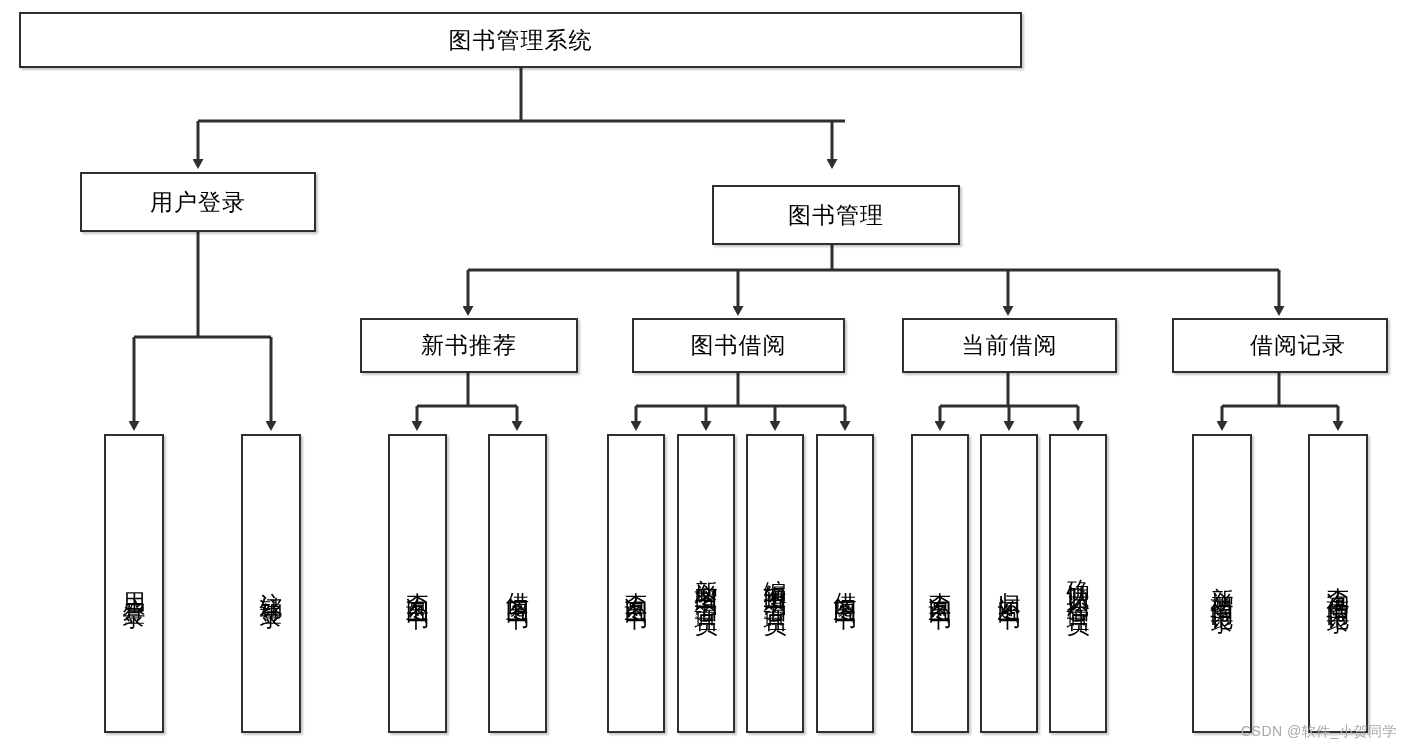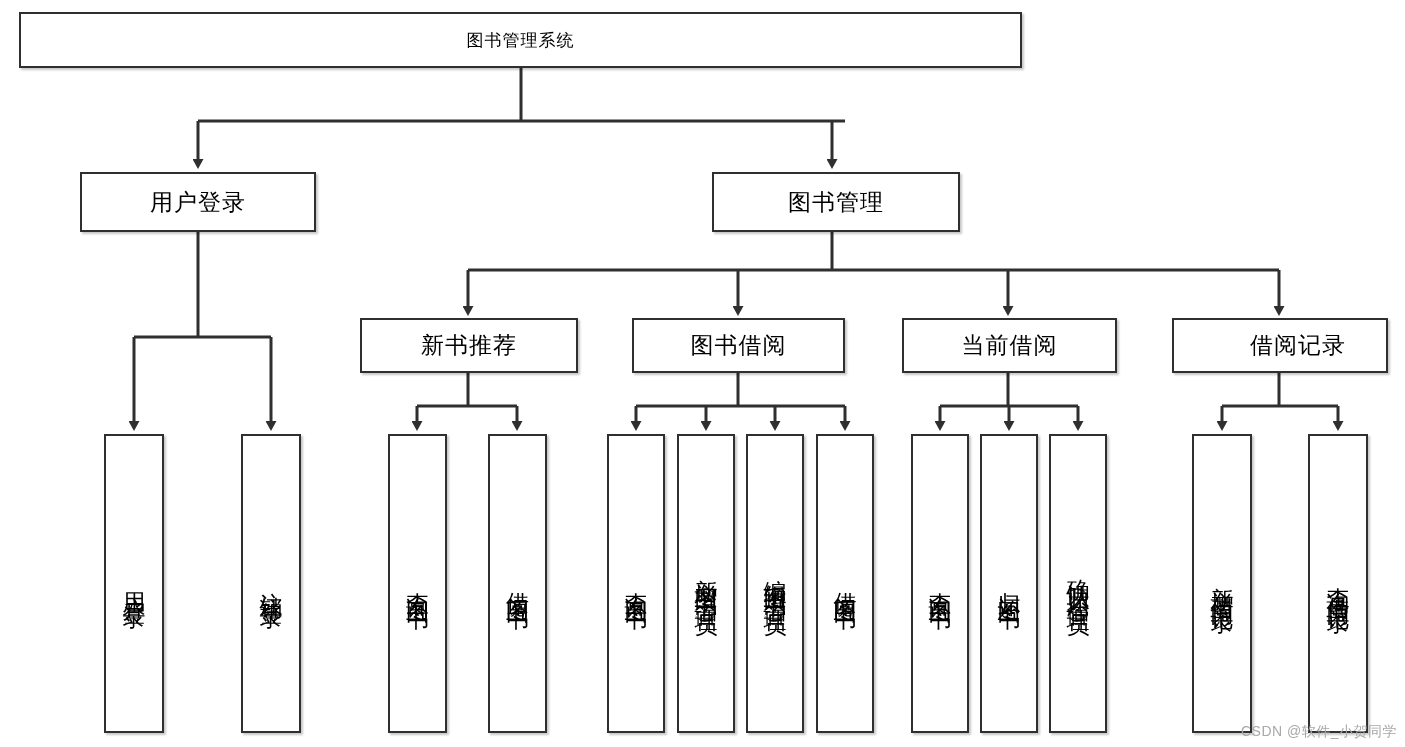--- a/index.html
+++ b/index.html
@@ -45,21 +45,21 @@
   }
   .node.vert .vtext {
     writing-mode: vertical-rl;
     text-orientation: upright;
     letter-spacing: 5px;
     line-height: 1;
     white-space: nowrap;
     display: block;
   }
   .node.root {
-    font-size: 17px;
+    font-size: 23px;
   }
   .label {
     white-space: nowrap;
     display: block;
   }
   #watermark {
     position: absolute;
     right: 8px;
     bottom: 6px;
     font-size: 14px;
@@ -124,21 +124,21 @@
     </g>
   </svg>
 
   <div class="node horiz root" style="left:19px; top:12px; width:1003px; height:56px;">
     <span class="label">图书管理系统</span>
   </div>
 
   <div class="node horiz" style="left:80px; top:172px; width:236px; height:60px;">
     <span class="label">用户登录</span>
   </div>
-  <div class="node horiz" style="left:712px; top:172px; width:248px; height:60px;">
+  <div class="node horiz" style="left:712px; top:185px; width:248px; height:60px;">
     <span class="label">图书管理</span>
   </div>
 
   <div class="node horiz" style="left:360px; top:318px; width:218px; height:55px;">
     <span class="label">新书推荐</span>
   </div>
   <div class="node horiz" style="left:902px; top:318px; width:215px; height:55px;">
     <span class="label">当前借阅</span>
   </div>
   <div class="node horiz" style="left:632px; top:318px; width:213px; height:55px;">

